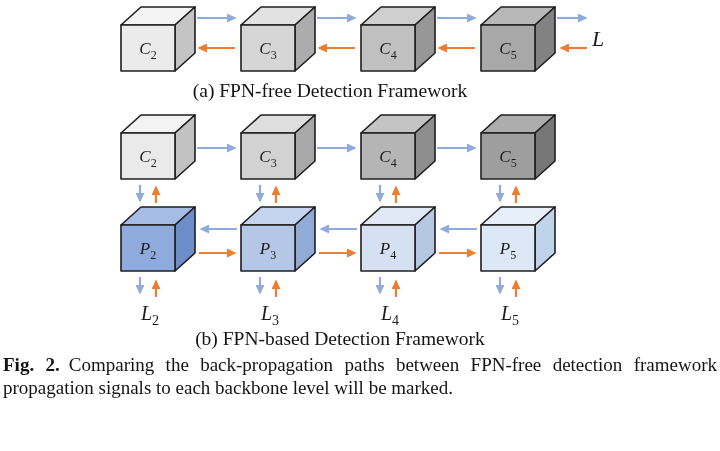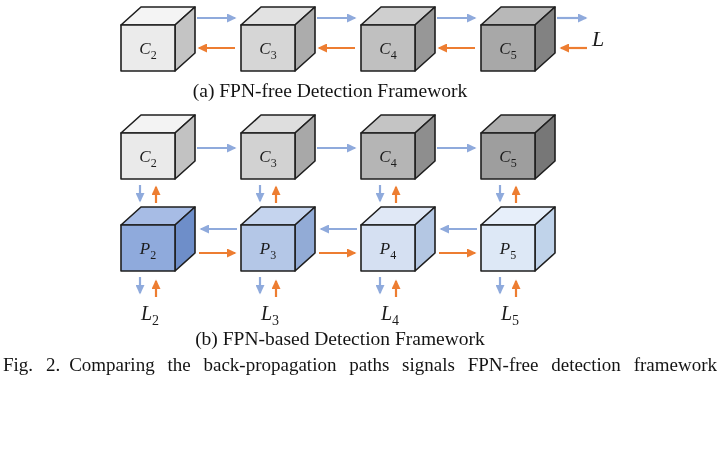--- a/index.html
+++ b/index.html
@@ -12,21 +12,21 @@
   .hb{fill:var(--backward);}
   .cubelabel{font-family:"Liberation Serif",serif;font-style:italic;font-size:17px;fill:#1c1c1c;}
   .cubelabel .sub{font-size:12px;font-style:normal;}
   .losslabel{font-family:"Liberation Serif",serif;font-style:italic;font-size:20px;fill:#1c1c1c;}
   .losslabel .sub{font-size:14px;font-style:normal;}
   .biglabel{font-size:22px;}
   .seccap{font-family:"Liberation Serif",serif;font-size:19.5px;fill:#141414;}
   .figcap{width:714px;padding:0 3px;margin-top:3px;font-size:19px;line-height:23px;color:#141414;}
   .capline{white-space:normal;}
   .just{text-align:justify;text-align-last:justify;}
-  .bold{font-weight:normal;margin-right:9px;}
+  .bold{font-weight:bold;margin-right:9px;}
 </style>
 </head>
 <body>
 
 <svg width="720" height="350" viewBox="0 0 720 350">
   <defs>
     <marker id="ah-f" markerUnits="userSpaceOnUse" markerWidth="10" markerHeight="9" refX="8" refY="4.5" orient="auto">
       <path class="hf" d="M0,0 L9.5,4.5 L0,9 Z"></path>
     </marker>
     <marker id="ah-b" markerUnits="userSpaceOnUse" markerWidth="10" markerHeight="9" refX="8" refY="4.5" orient="auto">
@@ -159,14 +159,15 @@
     <text class="losslabel" x="150" y="320" text-anchor="middle"><tspan>L</tspan><tspan class="sub" dy="5">2</tspan></text>
     <text class="losslabel" x="270" y="320" text-anchor="middle"><tspan>L</tspan><tspan class="sub" dy="5">3</tspan></text>
     <text class="losslabel" x="390" y="320" text-anchor="middle"><tspan>L</tspan><tspan class="sub" dy="5">4</tspan></text>
     <text class="losslabel" x="510" y="320" text-anchor="middle"><tspan>L</tspan><tspan class="sub" dy="5">5</tspan></text>
 
     <text class="seccap" x="340" y="345" text-anchor="middle">(b) FPN-based Detection Framework</text>
   </g>
 </svg>
 
 <div class="figcap">
-  <div class="capline just"><span class="bold">Fig. 2.</span><span>Comparing the back-propagation paths signals FPN-free detection framework</span></div>
+  <div class="capline just"><span class="bold">Fig. 2.</span><span>Comparing the back-propagation paths between FPN-free detection framework</span></div>
+  <div class="capline">propagation signals to each backbone level will be marked.</div>
 </div>
 
 </body></html>

